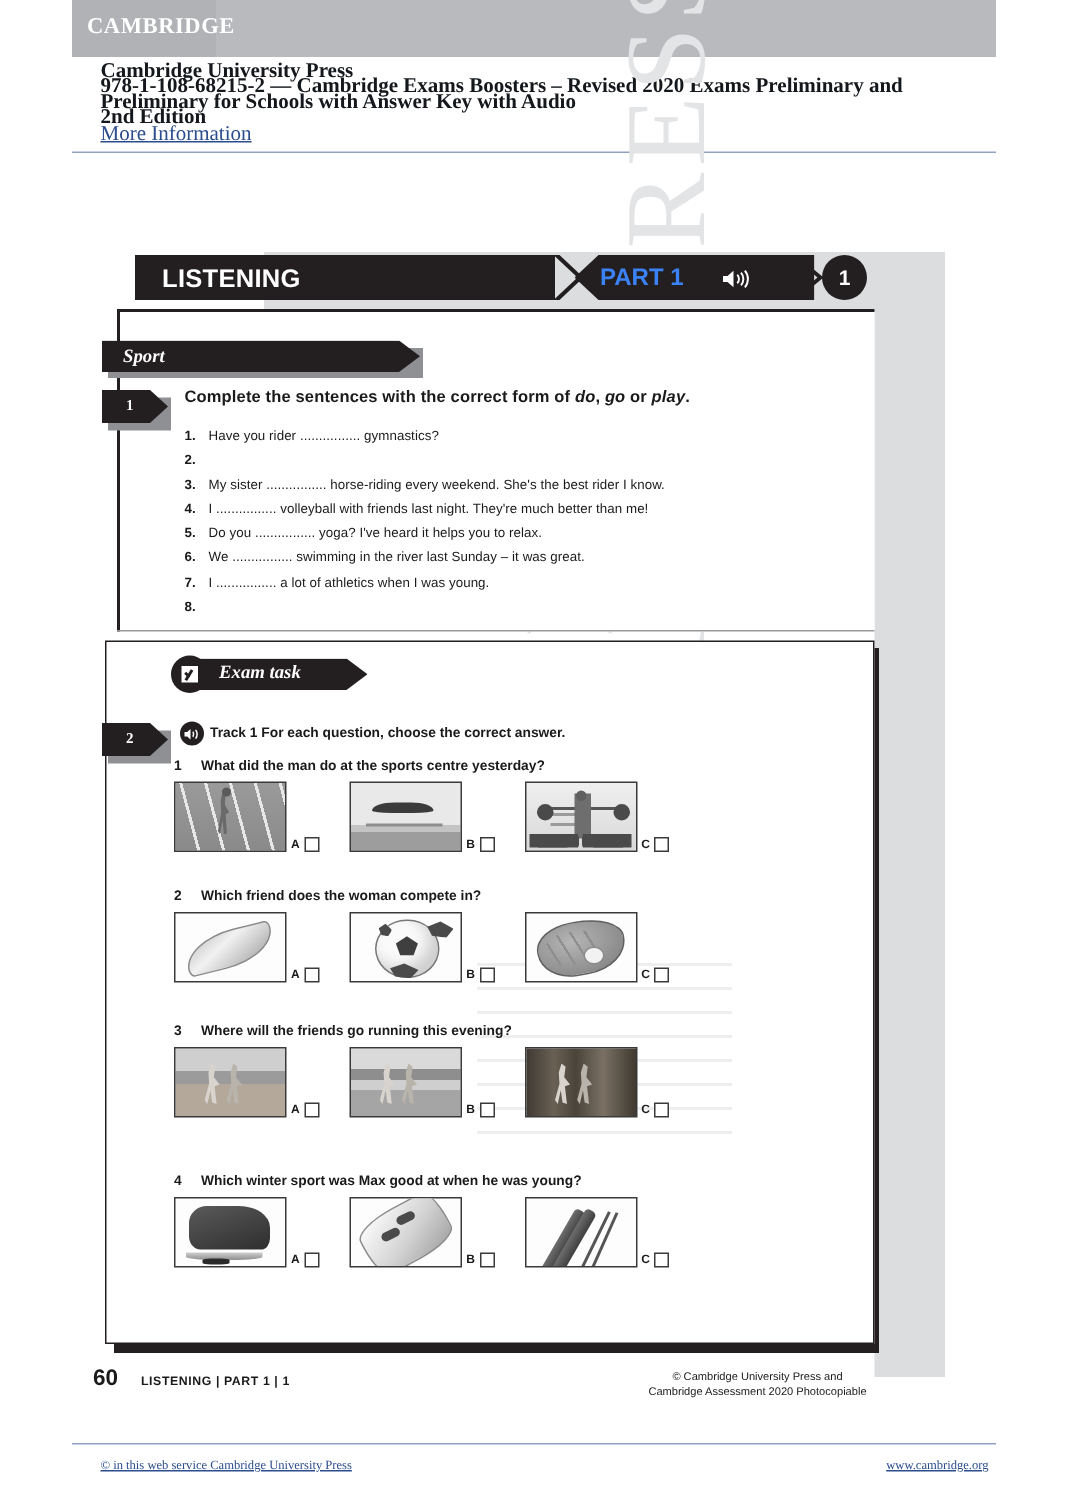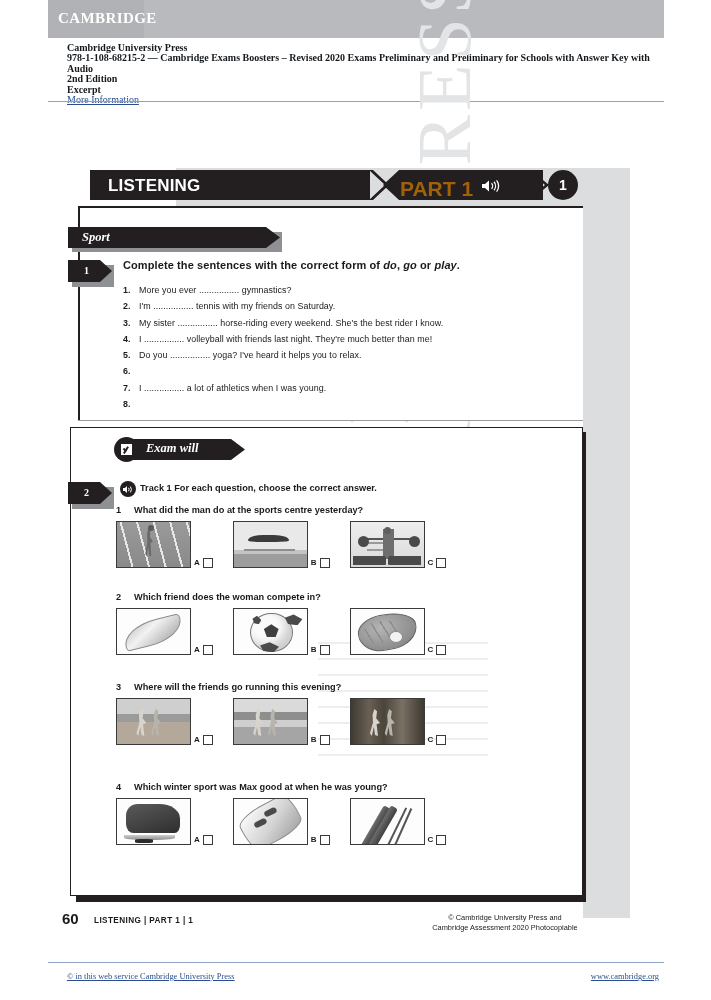--- a/index.html
+++ b/index.html
@@ -13,21 +13,21 @@
   
   #cup-header{position:absolute;left:48px;top:0;width:616px;height:38px;background:#b8babd;}
   #cup-logo-block{position:absolute;left:48px;top:0;width:96px;height:38px;background:#b0b2b5;}
   #cup-logo-text{
     position:absolute;left:58px;top:9px;width:90px;
     color:#ffffff;font-family:"Liberation Serif",serif;font-weight:700;
     font-size:15px;letter-spacing:.4px;line-height:19px;
   }
 
   #cup-meta{position:absolute;left:67px;top:43px;width:590px;
-    font-family:"Liberation Serif",serif;font-size:10px;line-height:10.4px;color:#14181c;}
+    font-family:"Liberation Serif",serif;font-size:14px;line-height:10.4px;color:#14181c;}
   #cup-meta .b{font-weight:700;}
   #cup-meta a{color:#2b4d8e;text-decoration:underline;}
   #cup-rule{position:absolute;left:48px;top:101px;width:616px;height:1px;background:#8fa2c4;}
 
   
   #watermark{
     position:absolute;left:-23px;top:168px;width:760px;height:560px;
     pointer-events:none;user-select:none;z-index:0;
   }
   #wm1,#wm2{
@@ -69,21 +69,21 @@
     clip-path:polygon(16px 0,100% 0,100% 100%,16px 100%,0 50%);
   }
   .hdr-arrow2{
     position:absolute;left:437px;top:0;width:22px;height:30px;background:#231f20;
     clip-path:polygon(0 0,4px 0,22px 50%,4px 100%,0 100%,18px 50%);
   }
   #listening-label{
     position:absolute;left:18px;top:6px;color:#fff;font-size:17px;font-weight:700;letter-spacing:.2px;
   }
   #part-label{
-    position:absolute;left:310px;top:7px;color:#a16207;font-size:21px;font-weight:700;
+    position:absolute;left:310px;top:7px;color:#3b82f6;font-size:16px;font-weight:700;
   }
   #speaker-icon{position:absolute;left:390px;top:9px;width:22px;height:14px;}
   #track-circle{
     position:absolute;left:458px;top:0;width:30px;height:30px;border-radius:50%;
     background:#231f20;color:#fff;font-size:14px;font-weight:700;
     display:flex;align-items:center;justify-content:center;
   }
 
   
   #ex1-box{position:absolute;left:78px;top:206px;width:505px;height:215px;z-index:2;background:#fff;}
@@ -273,21 +273,20 @@
 <body>
 
 <div id="cup-header"></div>
 <div id="cup-logo-block"></div>
 <div id="cup-logo-text">CAMBRIDGE</div>
 
 <div id="cup-meta">
   <div class="b">Cambridge University Press</div>
   <div class="b">978-1-108-68215-2 — Cambridge Exams Boosters – Revised 2020 Exams Preliminary and Preliminary for Schools with Answer Key with Audio</div>
   <div class="b">2nd Edition</div>
-  <div class="b">Excerpt</div>
   <div><a href="#">More Information</a></div>
 </div>
 <div id="cup-rule"></div>
 
 <div id="watermark">
   <div id="wm1">CAMBRIDGE</div>
   <div id="wm2">UNIVERSITY PRESS</div>
 </div>
 <div id="wm-crest"></div>
 <div id="wm-arrows"></div>
@@ -326,58 +325,58 @@
 <div id="num1" class="num-marker"></div>
 <div id="num1-text" class="num-text">1</div>
 
 <div id="ex1-instr">
   <span>Complete the sentences with the correct form of </span><i>do</i><span>, </span><i>go</i><span> or </span><i>play</i><span>.</span>
 </div>
 
 <div id="ex1-list">
     <div class="row">
       <span class="n">1.</span>
-      <span>More you ever ................ gymnastics?</span>
+      <span>Have you rider ................ gymnastics?</span>
     </div>
     <div class="row">
       <span class="n">2.</span>
-      <span>I'm ................ tennis with my friends on Saturday.</span>
     </div>
     <div class="row">
       <span class="n">3.</span>
       <span>My sister ................ horse-riding every weekend. She's the best rider I know.</span>
     </div>
     <div class="row">
       <span class="n">4.</span>
       <span>I ................ volleyball with friends last night. They're much better than me!</span>
     </div>
     <div class="row">
       <span class="n">5.</span>
       <span>Do you ................ yoga? I've heard it helps you to relax.</span>
     </div>
     <div class="row">
       <span class="n">6.</span>
+      <span>We ................ swimming in the river last Sunday – it was great.</span>
     </div>
     <div class="row">
       <span class="n">7.</span>
       <span>I ................ a lot of athletics when I was young.</span>
     </div>
     <div class="row">
       <span class="n">8.</span>
     </div>
   </div>
 
 <div id="exam-shadow"></div>
 <div id="exam-box"></div>
 
 <div id="exam-banner"></div>
 <div id="exam-check-circle">
   <span id="exam-check-box"></span>
 </div>
-<div id="exam-label">Exam will</div>
+<div id="exam-label">Exam task</div>
 
 <div id="num2-shadow" class="num-shadow"></div>
 <div id="num2" class="num-marker"></div>
 <div id="num2-text" class="num-text">2</div>
 
 <div id="track-icon">
   <svg viewBox="0 0 12 9" width="12" height="9" aria-hidden="true">
     <path d="M1 3 h1.8 L5 1 v7 L2.8 6 H1 z" fill="#ffffff"></path>
     <path d="M6.6 2.8 a3.2 3.2 0 0 1 0 3.4" stroke="#ffffff" stroke-width="1" fill="none"></path>
     <path d="M8.4 1.6 a5 5 0 0 1 0 5.8" stroke="#ffffff" stroke-width="1" fill="none"></path>

